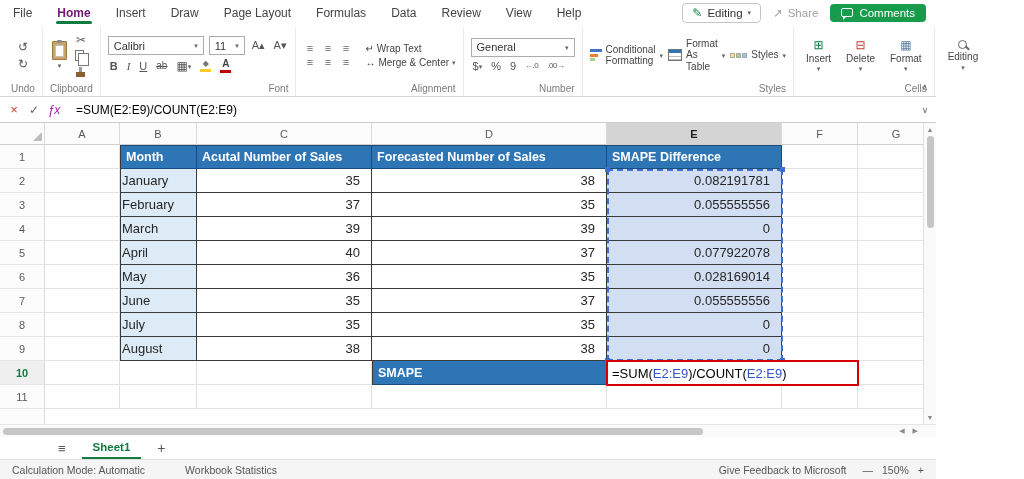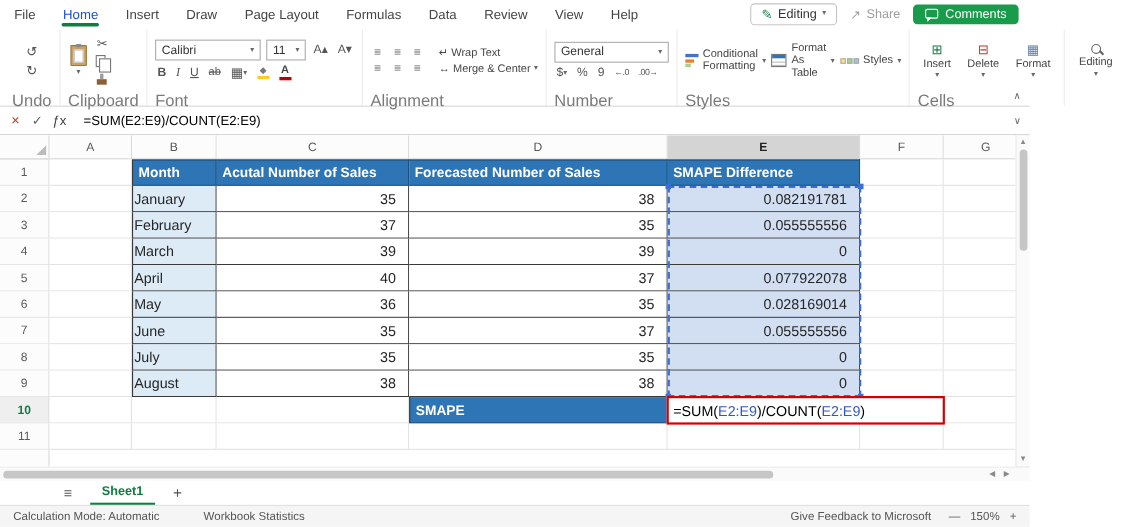--- a/index.html
+++ b/index.html
@@ -4,37 +4,37 @@
 <style>
 *{margin:0;padding:0;box-sizing:border-box}
 html,body{width:1024px;height:479px;overflow:hidden}
 body{font-family:"Liberation Sans",sans-serif;font-size:12px;color:#262626;background:#fff}
 .app{width:936px;height:479px;display:flex;flex-direction:column}
 
 
 .menubar{height:25px;display:flex;align-items:center;justify-content:space-between;padding:0 10px 0 12px;background:#fff}
 .menu-tabs{display:flex;align-items:center;gap:23px;height:100%;font-size:12px;color:#444}
 .mtab{height:100%;display:flex;align-items:center;cursor:pointer;position:relative;padding:0 1px;white-space:nowrap}
-.mtab.active{font-weight:normal;color:#1d4ed8}
+.mtab.active{font-weight:bold;color:#701a75}
 .mtab.active:after{content:"";position:absolute;left:0;right:0;bottom:1px;height:3px;background:#107C41;border-radius:2px}
 .menu-right{display:flex;align-items:center;gap:12px}
 .edit-btn{display:flex;align-items:center;gap:5px;border:1px solid #C8C6C4;border-radius:4px;padding:2px 9px;font-size:11.5px;background:#fff;color:#333}
 .edit-btn .pencil{color:#107C41;font-size:12px}
 .share-btn{display:flex;align-items:center;gap:5px;color:#A19F9D;font-size:11.5px}
 .comments-btn{display:flex;align-items:center;gap:6px;background:#189B4B;color:#fff;border-radius:4px;padding:3px 11px;font-size:11.5px}
 .ic-comment{width:12px;height:9px;border:1.5px solid #fff;border-radius:2px;position:relative;display:inline-block}
 .ic-comment:after{content:"";position:absolute;left:1px;bottom:-4px;width:0;height:0;border:2.5px solid transparent;border-top-color:#fff;border-left-color:#fff}
 .chev{font-size:7px;color:#666;line-height:1}
 
 
 .ribbon{height:72px;display:flex;align-items:stretch;background:#fff;border-bottom:1px solid #D6D6D6;padding:2px 2px 0 4px;position:relative}
 .rgroup{display:flex;flex-direction:column;padding:2px 7px 0;border-right:1px solid #EBEBEB}
 .rg-body{flex:1;display:flex;align-items:center;gap:5px}
 .rg-col{flex-direction:column;justify-content:center;gap:3px;align-items:center}
-.rg-label{height:15px;font-size:15px;color:#7A7A7A;text-align:left;padding-top:2px;white-space:nowrap}
+.rg-label{height:15px;font-size:10px;color:#7A7A7A;text-align:right;padding-top:2px;white-space:nowrap}
 .rbtn{display:inline-flex;align-items:center;justify-content:center;color:#555;font-size:12px;border-radius:2px;padding:1px 2px;line-height:1}
 .rrow{display:flex;align-items:center;gap:5px}
 .combo{border:1px solid #ACACAC;background:#fff;height:19px;display:flex;align-items:center;justify-content:space-between;padding:0 5px;font-size:11px;color:#333;border-radius:0}
 .fontname{width:96px}.fontsize{width:36px}.numfmt{width:104px}
 .txtic{font-size:11px;color:#555}
 .bld{font-weight:bold}.ita{font-style:italic;font-family:"Liberation Serif",serif}.und{text-decoration:underline}.strk{text-decoration:line-through;font-size:10px}
 .colorbtn{display:inline-flex;flex-direction:column;align-items:center;line-height:1;gap:1px}
 .colorbar{width:11px;height:3px}
 .al{font-size:11px;color:#666;width:13px;text-align:center;line-height:1}
 .smalltxt{font-size:10px;color:#444;white-space:nowrap;display:flex;align-items:center;gap:3px}
@@ -64,21 +64,21 @@
 .ic-mag{width:9px;height:9px;border:1.5px solid #666;border-radius:50%;position:relative;display:inline-block}
 .ic-mag:after{content:"";position:absolute;width:5px;height:1.5px;background:#666;right:-4px;bottom:-1px;transform:rotate(45deg)}
 
 
 .fbar{height:26px;display:flex;align-items:stretch;border-bottom:1px solid #CFCFCF;background:#fff}
 .namebox{width:96px;display:flex;align-items:center;justify-content:space-between;padding:0 6px 0 12px;border-right:1px solid #D8D8D8;font-size:11.5px;color:#333}
 .fb-btns{display:flex;align-items:center;padding:0 4px}
 .fb-btn{width:20px;text-align:center;font-size:12px;color:#666}
 .fb-cancel{color:#C0392B;font-size:13px}
 .fb-check{color:#666}
-.fb-fx{color:#404040}
+.fb-fx{font-style:italic;color:#a21caf}
 .fb-input{flex:1;display:flex;align-items:center;padding-left:8px;font-size:12px;color:#000}
 .fb-expand{width:22px;display:flex;align-items:center;justify-content:center;color:#666;font-size:9px}
 
 
 .gridwrap{flex:1;display:flex;min-height:0}
 .sheetarea{position:relative;flex:1;background:#fff;overflow:hidden;display:flex;flex-direction:column}
 .vscroll{width:13px;border-left:1px solid #E1E1E1;background:#FAFAFA;display:flex;flex-direction:column;align-items:center}
 .sarr{font-size:7px;color:#8A8A8A;padding:3px 0;line-height:1}
 .vthumb{width:7px;height:92px;background:#C6C6C6;border-radius:4px}
 .vspacer{flex:1}

